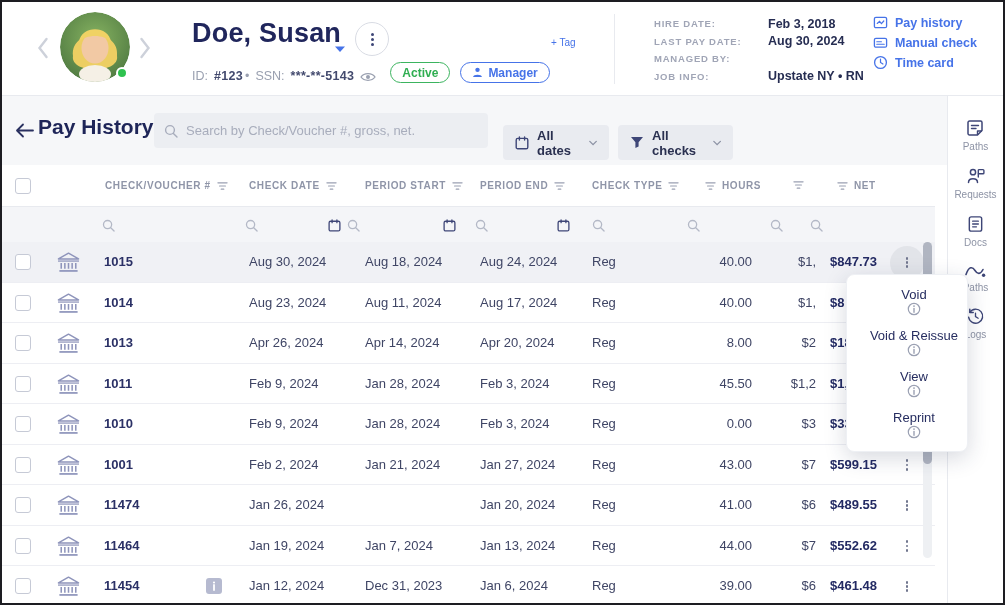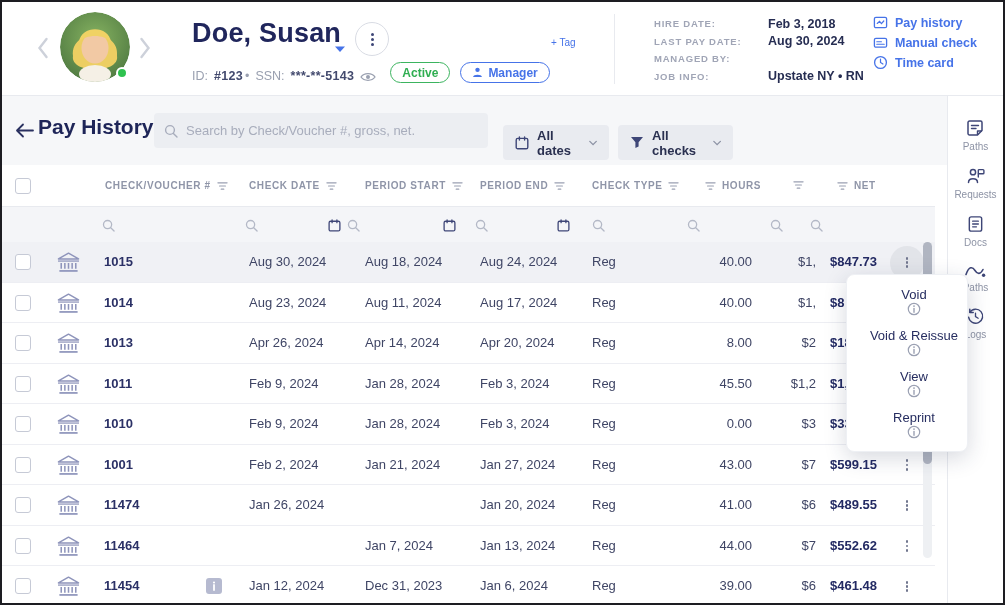--- a/index.html
+++ b/index.html
@@ -517,20 +517,21 @@
       </div>
       <div class="trow">
         <span class="cb"><i class="cbx" style="font-style:normal"></i></span>
         <span class="bank"><svg width="25" height="23" viewBox="0 0 26 24">
             <path d="M2.5 8.3 L13 2.2 L23.5 8.3 Z" fill="none" stroke="#8e94bb" stroke-width="1.5" stroke-linejoin="round"></path>
             <path d="M2 10.5 H24" stroke="#8e94bb" stroke-width="1.3"></path>
             <path d="M5.4 12.5 V18.5 M9.2 12.5 V18.5 M13 12.5 V18.5 M16.8 12.5 V18.5 M20.6 12.5 V18.5" stroke="#8e94bb" stroke-width="1.6"></path>
             <path d="M3.5 20.8 H22.5" stroke="#8e94bb" stroke-width="1.8"></path>
           </svg></span>
         <span class="c-num">11464</span>
+        <span class="c-cd">Jan 19, 2024</span>
         <span class="c-ps">Jan 7, 2024</span>
         <span class="c-pe">Jan 13, 2024</span>
         <span class="c-ct">Reg</span>
         <span class="c-h">44.00</span>
         <span class="c-g">$7</span>
         <span class="c-n">$552.62</span>
         <span class="c-k">
           <b>
             <i></i>
             <i></i>

